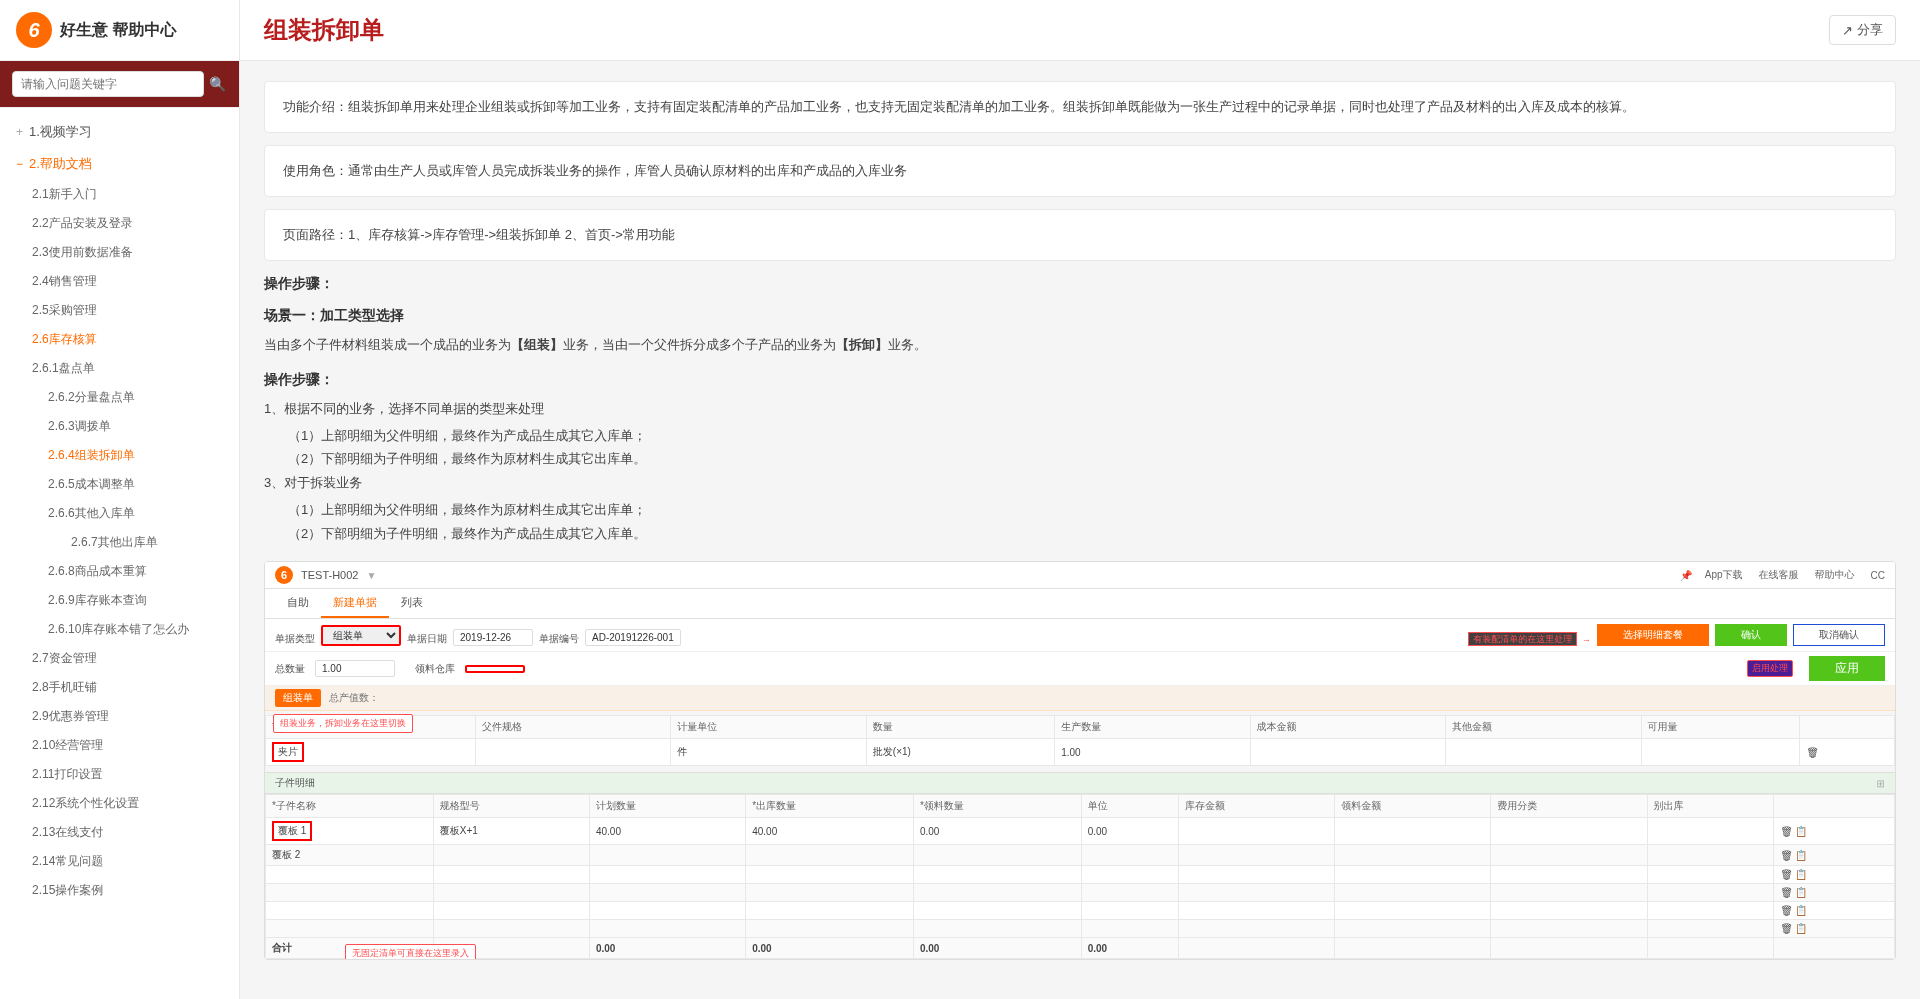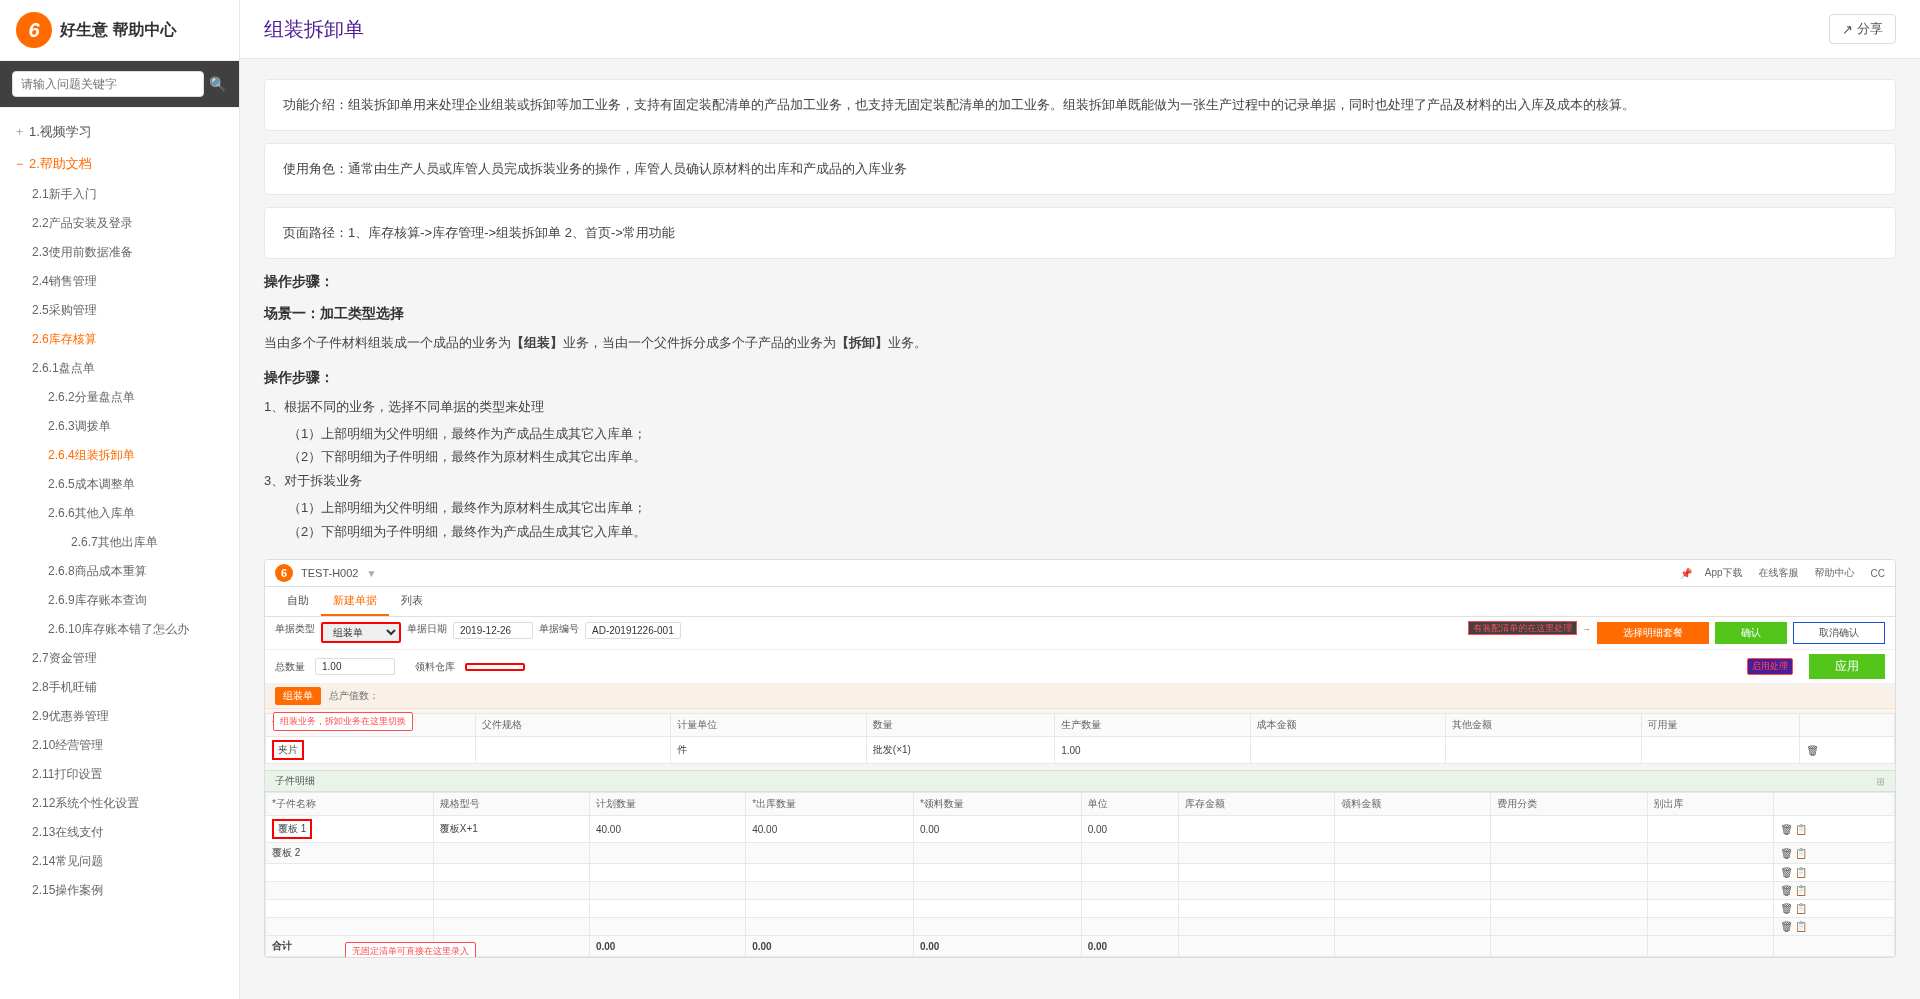--- a/index.html
+++ b/index.html
@@ -39,21 +39,21 @@
     .site-title {
       font-size: 16px;
       font-weight: bold;
       color: #333;
     }
     .search-box {
       padding: 10px 12px;
       border-bottom: 1px solid #f0f0f0;
       display: flex;
       align-items: center;
-      background: #404040;
+      background: #7f1d1d;
     }
     .search-box input {
       flex: 1;
       border: 1px solid #ddd;
       border-radius: 4px;
       padding: 5px 8px;
       font-size: 12px;
       outline: none;
       color: #999;
     }
@@ -104,23 +104,23 @@
     }
     .main-header {
       background: #fff;
       padding: 14px 24px;
       border-bottom: 1px solid #e8e8e8;
       display: flex;
       align-items: center;
       justify-content: space-between;
     }
     .page-title-text {
-      font-size: 20px;
-      font-weight: normal;
-      color: #4c1d95;
+      font-size: 24px;
+      font-weight: bold;
+      color: #b91c1c;
     }
     .share-btn {
       display: flex;
       align-items: center;
       gap: 4px;
       border: 1px solid #ddd;
       border-radius: 4px;
       padding: 5px 12px;
       background: #fff;
       cursor: pointer;
@@ -460,21 +460,21 @@
           <span style="font-size:10px;color:#666;margin-left:8px;">CC</span>
         </div>
 
         <div class="mock-nav">
           <div class="mock-nav-tab">自助</div>
           <div class="mock-nav-tab active-tab">新建单据</div>
           <div class="mock-nav-tab">列表</div>
           <span style="flex:1"></span>
         </div>
 
-        <div style="background:#fff;padding:5px 10px;border-bottom:1px solid #f0f0f0;display:flex;align-items:flex-start;gap:6px;font-size:10px;flex-wrap:wrap;">
+        <div style="background:#fff;padding:5px 10px;border-bottom:1px solid #f0f0f0;display:flex;align-items:flex-end;gap:6px;font-size:10px;flex-wrap:wrap;">
           <span style="color:#555;">单据类型</span>
           <select class="mock-input red-box-outline" style="font-size:10px;border:2px solid red;">
             <option>组装单</option>
             <option>拆卸单</option>
           </select>
           <span style="color:#555;">单据日期</span>
           <span class="mock-input">2019-12-26</span>
           <span style="color:#555;">单据编号</span>
           <span class="mock-input">AD-20191226-001</span>
           <span style="flex:1"></span>

